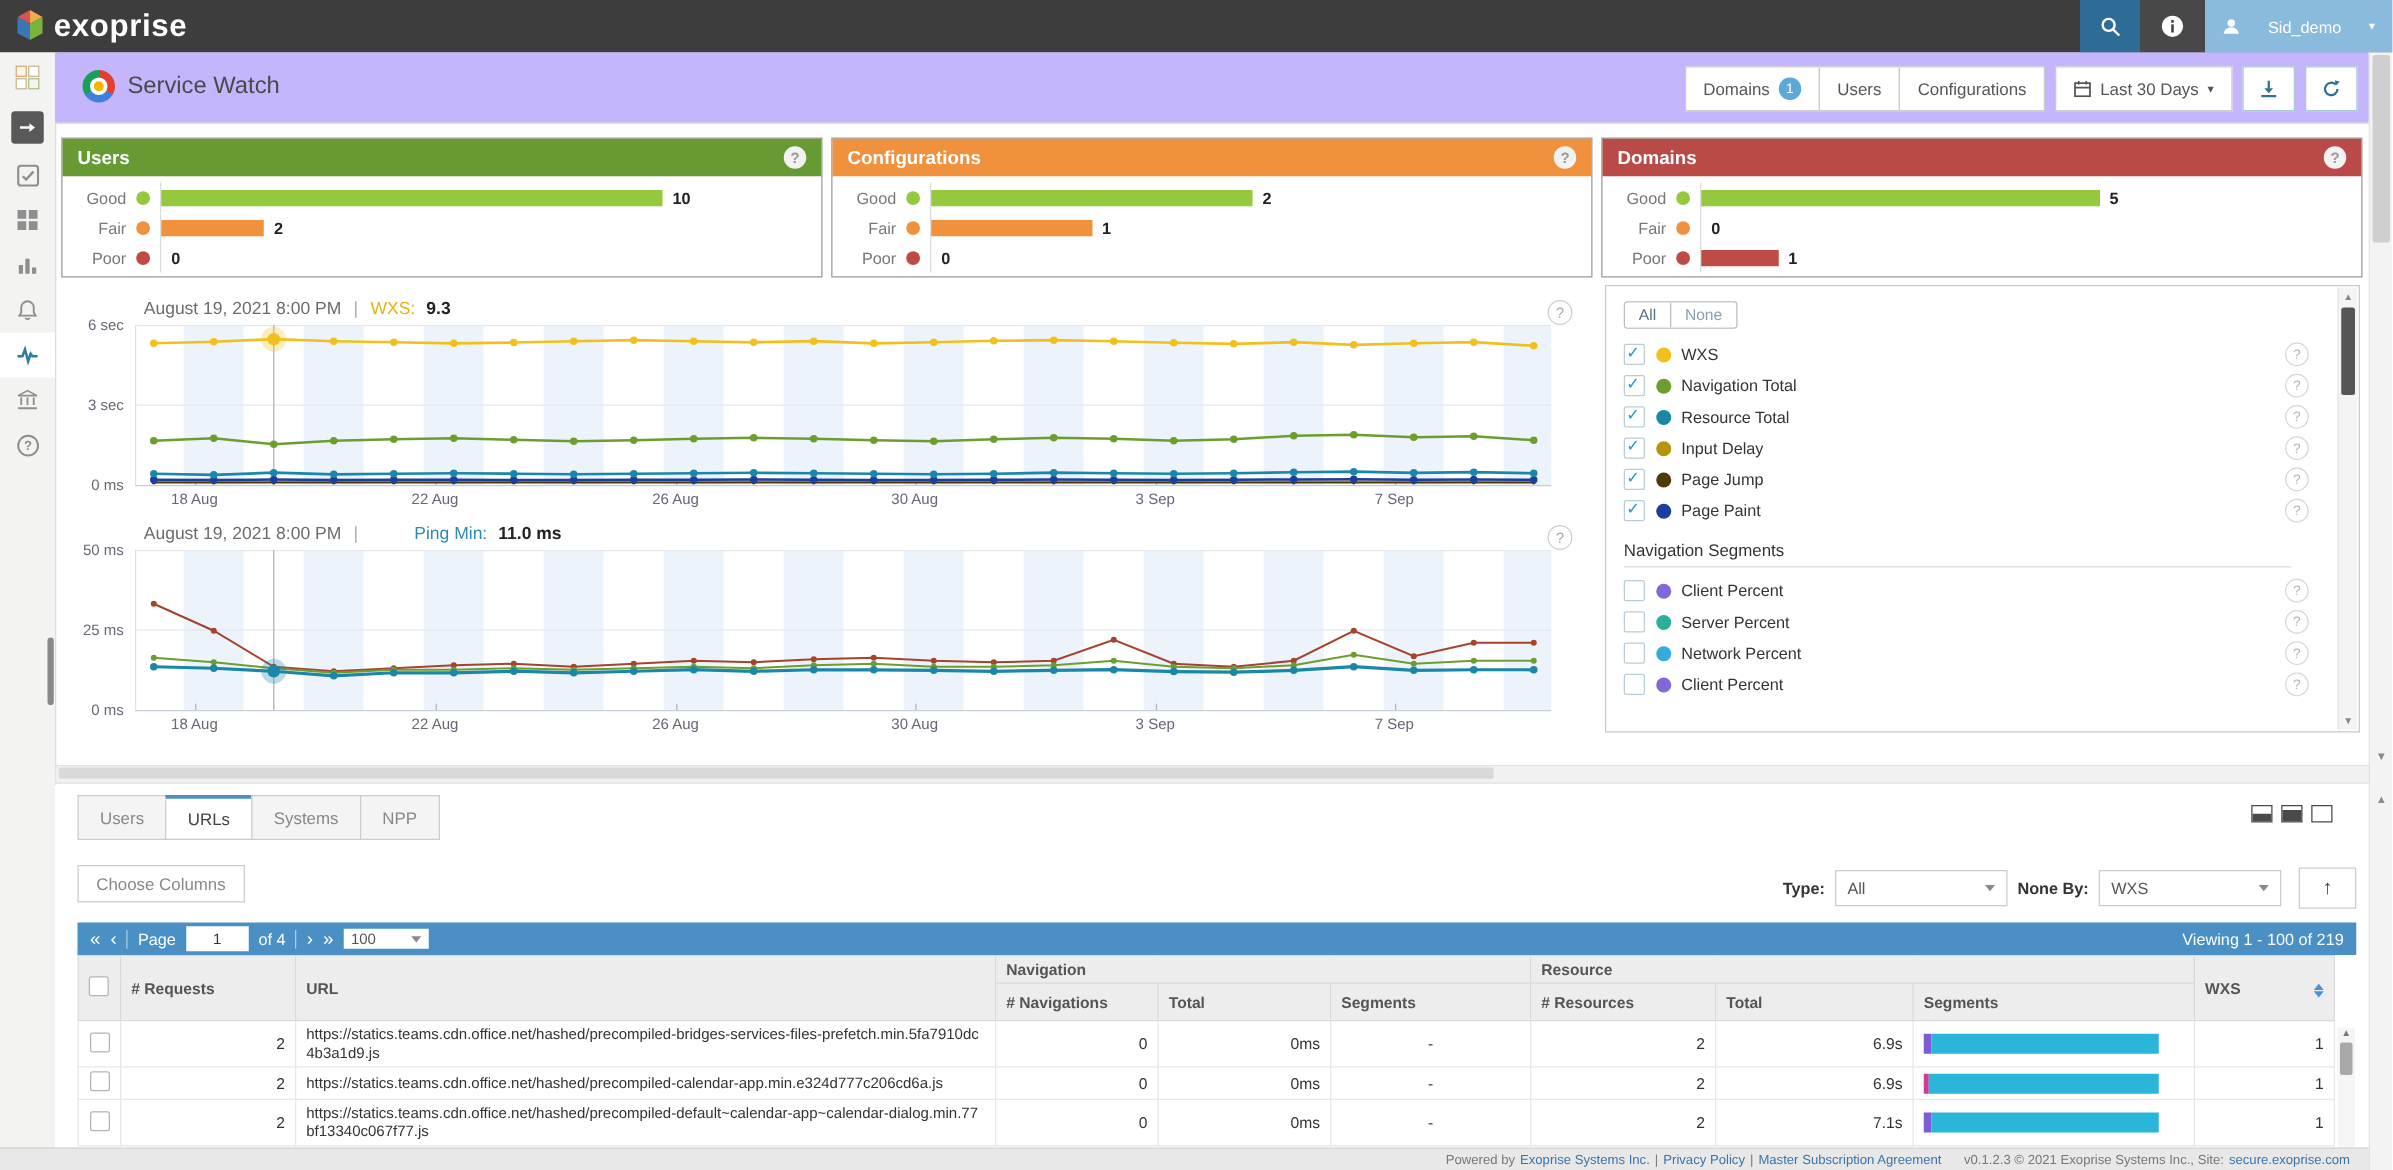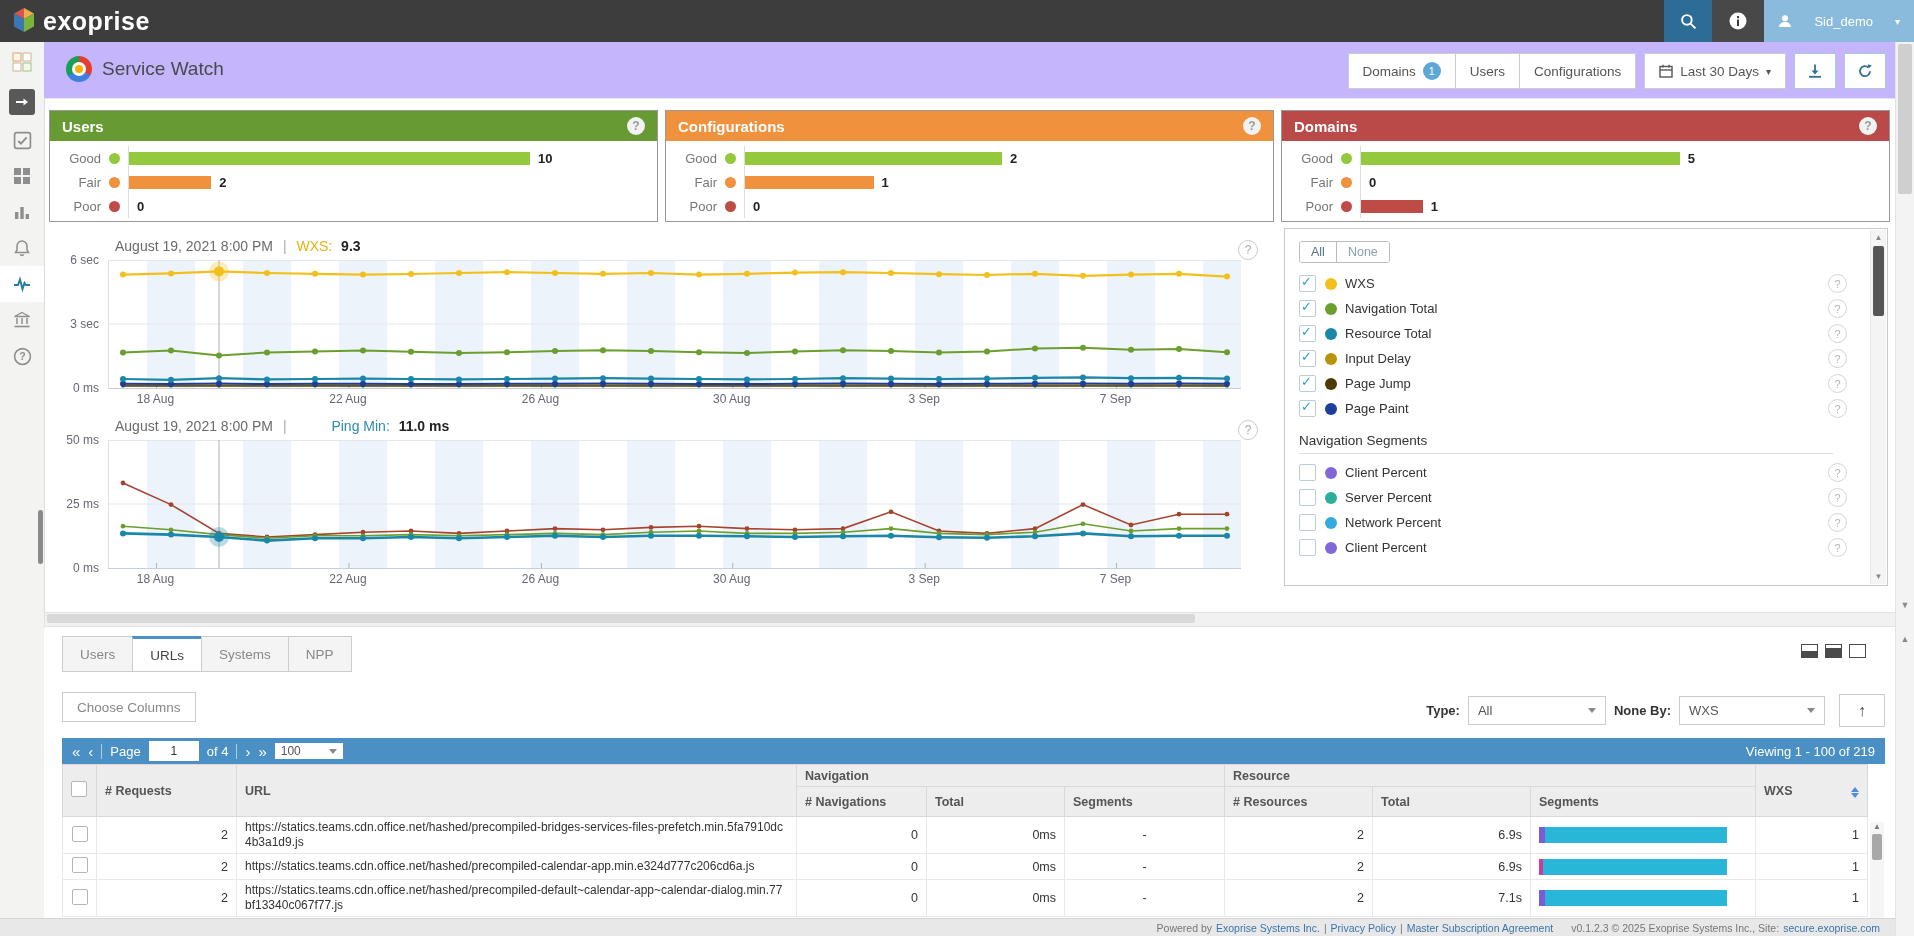--- a/index.html
+++ b/index.html
@@ -948,17 +948,17 @@
   <div class="vchev" style="top:592px">▲</div>
 </div>
 
 <div class="footer">
   <span>Powered by</span>
   <a>Exoprise Systems Inc.</a>
   <span>|</span>
   <a>Privacy Policy</a>
   <span>|</span>
   <a>Master Subscription Agreement</a>
-  <span style="margin-left:14px">v0.1.2.3 © 2025 Exoprise Systems Inc., Site:</span>
+  <span style="margin-left:14px">v0.1.2.3 © 2021 Exoprise Systems Inc., Site:</span>
   <a>secure.exoprise.com</a>
 </div>
 
 </div>
 
 </body></html>

